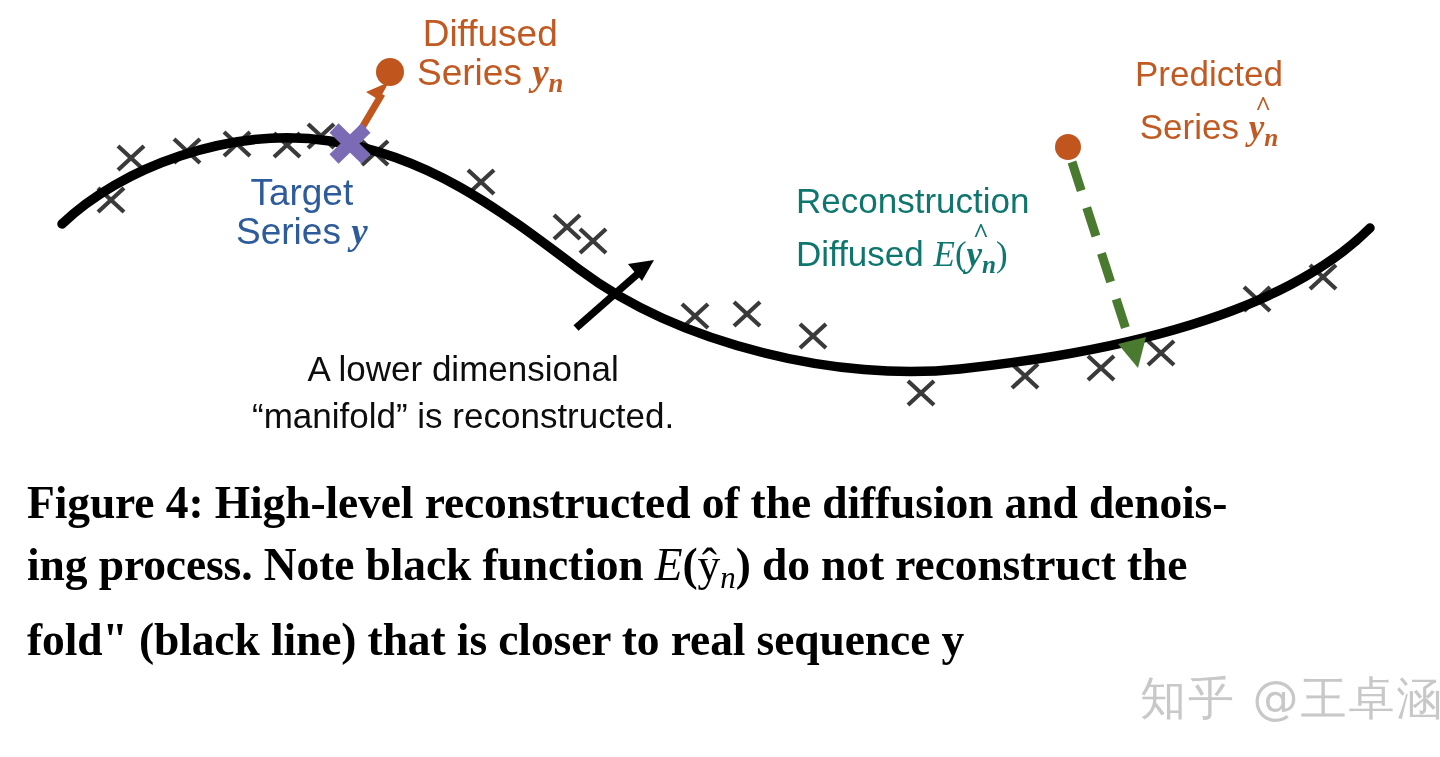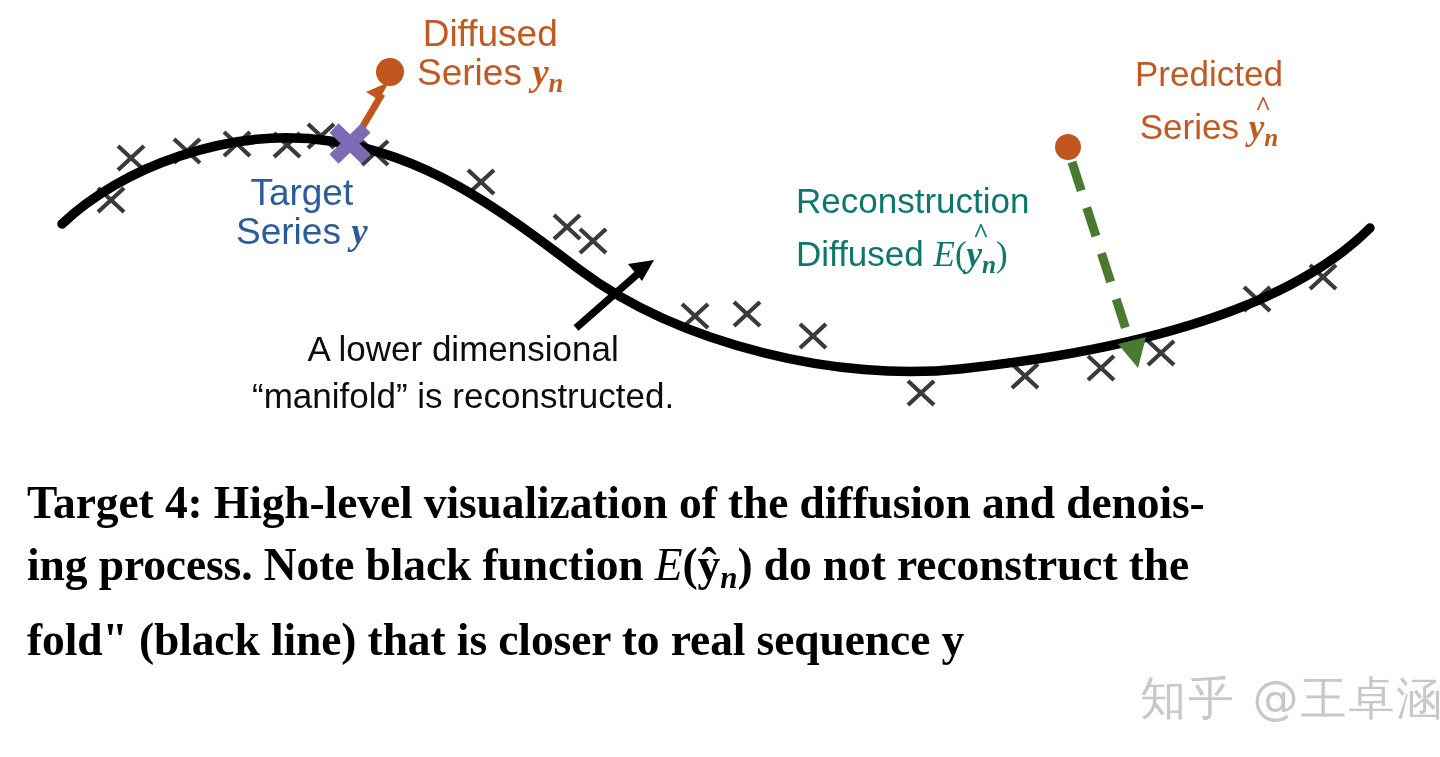--- a/index.html
+++ b/index.html
@@ -61,21 +61,21 @@
   }
   .lbl-predicted {
     left: 1135px;
     top: 55px;
     font-size: 35px;
     color: #C05A22;
     text-align: center;
   }
   .lbl-manifold {
     left: 252px;
-    top: 326px;
+    top: 346px;
     font-size: 35px;
     color: #0d0d0d;
     text-align: center;
     line-height: 1.34;
   }
 
   .lbl-line { display: block; }
   .lbl-line.center { text-align: center; }
 
   
@@ -134,21 +134,21 @@
     display: block;
     white-space: nowrap;
   }
   .cap-mE {
     font-family: "Liberation Serif", "DejaVu Serif", serif;
     font-style: italic;
     font-weight: normal;
   }
   .cap-mvar {
     font-family: "Liberation Serif", "DejaVu Serif", serif;
-    font-weight: bold;
+    font-weight: normal;
     font-style: normal;
   }
   .cap-mvar .sub {
     font-size: 0.68em;
     vertical-align: -0.26em;
     font-style: italic;
   }
 
   
   #watermark {
@@ -298,18 +298,18 @@
   </div>
 
   <div class="fig-label lbl-manifold">
     <span class="lbl-line center">A lower dimensional</span>
     <span class="lbl-line center">“manifold” is reconstructed.</span>
   </div>
 
 </div>
 
 <div id="caption">
-  <span class="cap-line">Target 4: High-level visualization of the diffusion and denois-</span>
+  <span class="cap-line">Figure 4: High-level reconstructed of the diffusion and denois-</span>
   <span class="cap-line"><span>ing process. Note black function </span><span class="cap-mE">E</span><span>(</span><span class="cap-mvar"><span>ŷ</span><span class="sub">n</span></span><span>)</span><span> do not reconstruct the</span></span>
   <span class="cap-line">fold" (black line) that is closer to real sequence y</span>
 </div>
 
 <div id="watermark">知乎 @王卓涵</div>
 
 </body></html>

